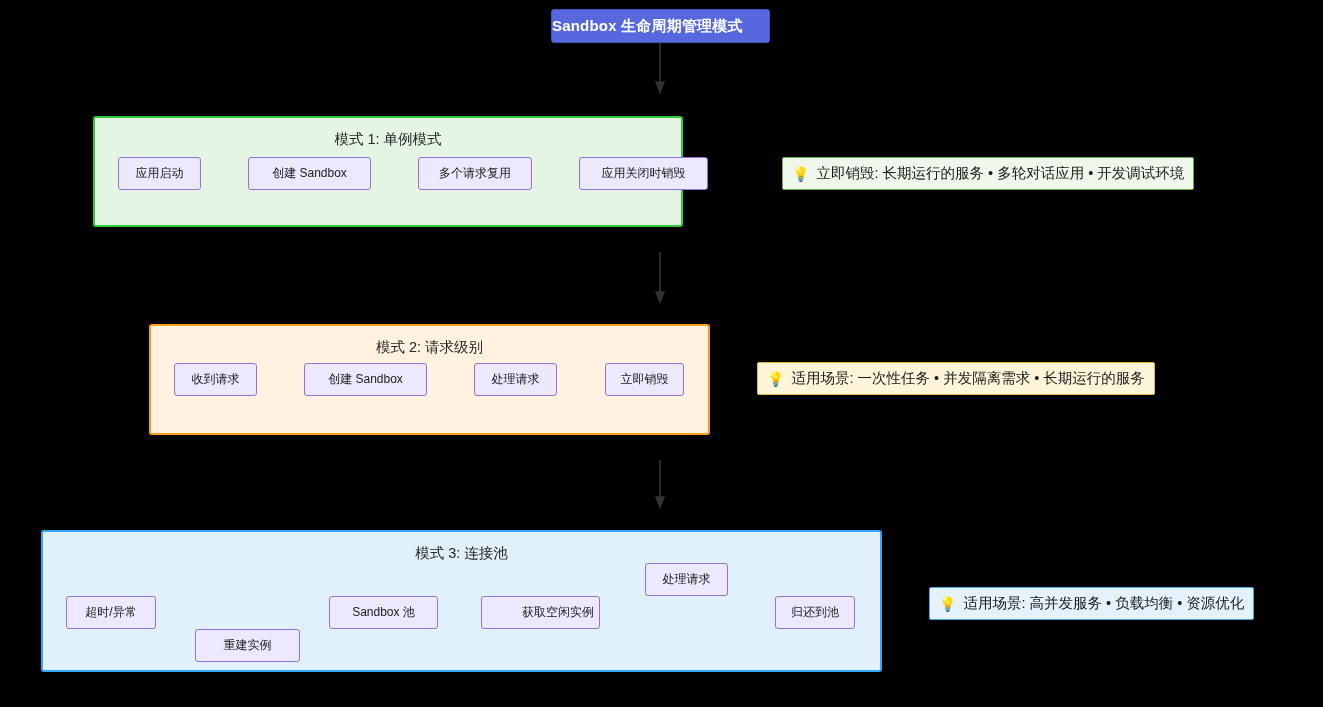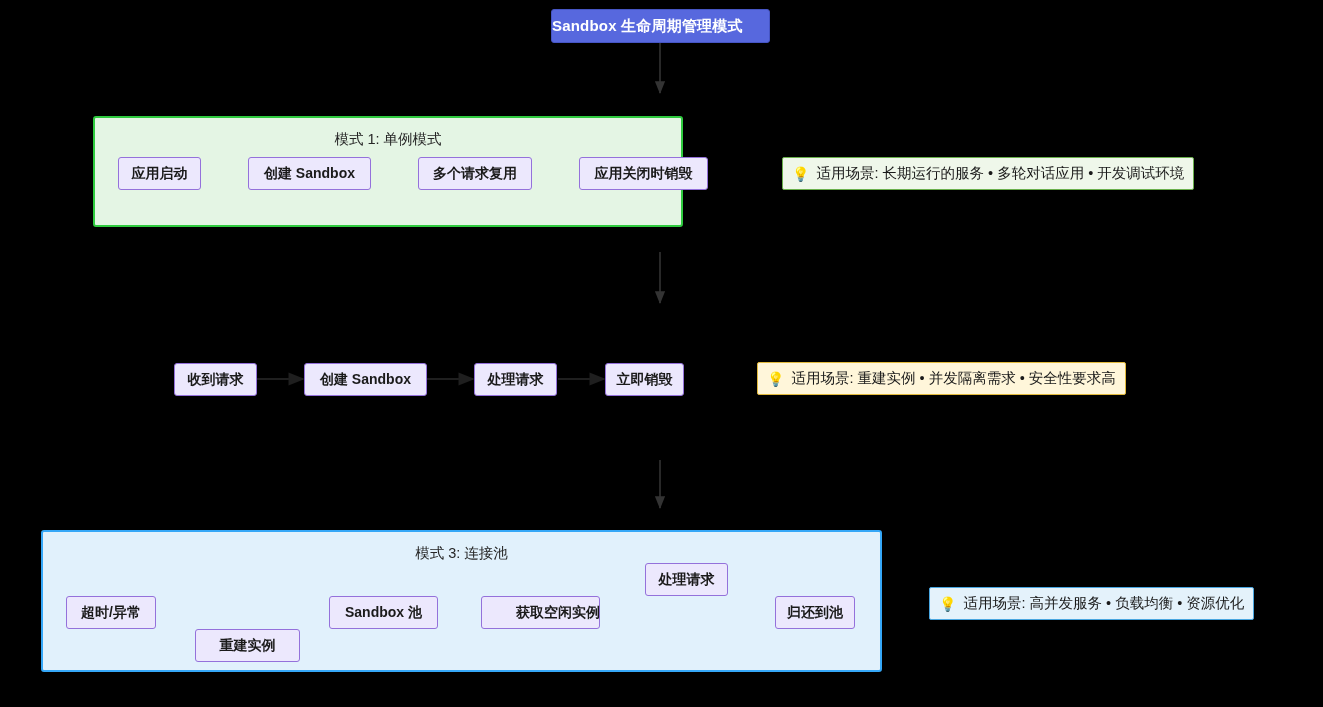--- a/index.html
+++ b/index.html
@@ -80,28 +80,27 @@
     border: 2px solid #35A7F7;
   }
   
   .node {
     position: absolute;
     box-sizing: border-box;
     background: #ECE8FD;
     border: 1px solid #9471DB;
     border-radius: 3px;
     color: #1a1a1a;
-    font-size: 14px;
+    font-size: 12px;
     display: flex;
     align-items: center;
     justify-content: center;
     white-space: nowrap;
     padding: 0 10px;
     height: 33px;
-    font-weight: bold;
   }
   
   .note {
     position: absolute;
     box-sizing: border-box;
     height: 33px;
     display: flex;
     align-items: center;
     padding: 0 9px;
     font-size: 14.5px;
@@ -198,38 +197,41 @@
     <span>创建 Sandbox</span>
   </div>
   <div class="node" style="left:418px; top:157px; width:114px;">
     <span>多个请求复用</span>
   </div>
   <div class="node" style="left:579px; top:157px; width:129px;">
     <span>应用关闭时销毁</span>
   </div>
   <div class="note" id="note-1">
     <span class="bulb">💡</span>
-    <span>适用场景: 长期运行的服务 • 多轮对话应用 • 开发调试环境</span>
-  </div>
-
+    <span>立即销毁: 长期运行的服务 • 多轮对话应用 • 开发调试环境</span>
+  </div>
+
+  <div class="subgraph" id="sg-mode2">
+    <div class="sg-title">模式 2: 请求级别</div>
+  </div>
   <div class="node" style="left:174px; top:363px; width:83px;">
     <span>收到请求</span>
   </div>
   <div class="node" style="left:304px; top:363px; width:123px;">
     <span>创建 Sandbox</span>
   </div>
   <div class="node" style="left:474px; top:363px; width:83px;">
     <span>处理请求</span>
   </div>
   <div class="node" style="left:605px; top:363px; width:79px;">
     <span>立即销毁</span>
   </div>
   <div class="note" id="note-2">
     <span class="bulb">💡</span>
-    <span>适用场景: 重建实例 • 并发隔离需求 • 安全性要求高</span>
+    <span>适用场景: 一次性任务 • 并发隔离需求 • 长期运行的服务</span>
   </div>
 
   <div class="subgraph" id="sg-mode3">
     <div class="sg-title">模式 3: 连接池</div>
   </div>
   <div class="node" style="left:66px; top:596px; width:90px;">
     <span>超时/异常</span>
   </div>
   <div class="node" style="left:195px; top:596px; width:105px;margin-top:33px;">
     <span>重建实例</span>

